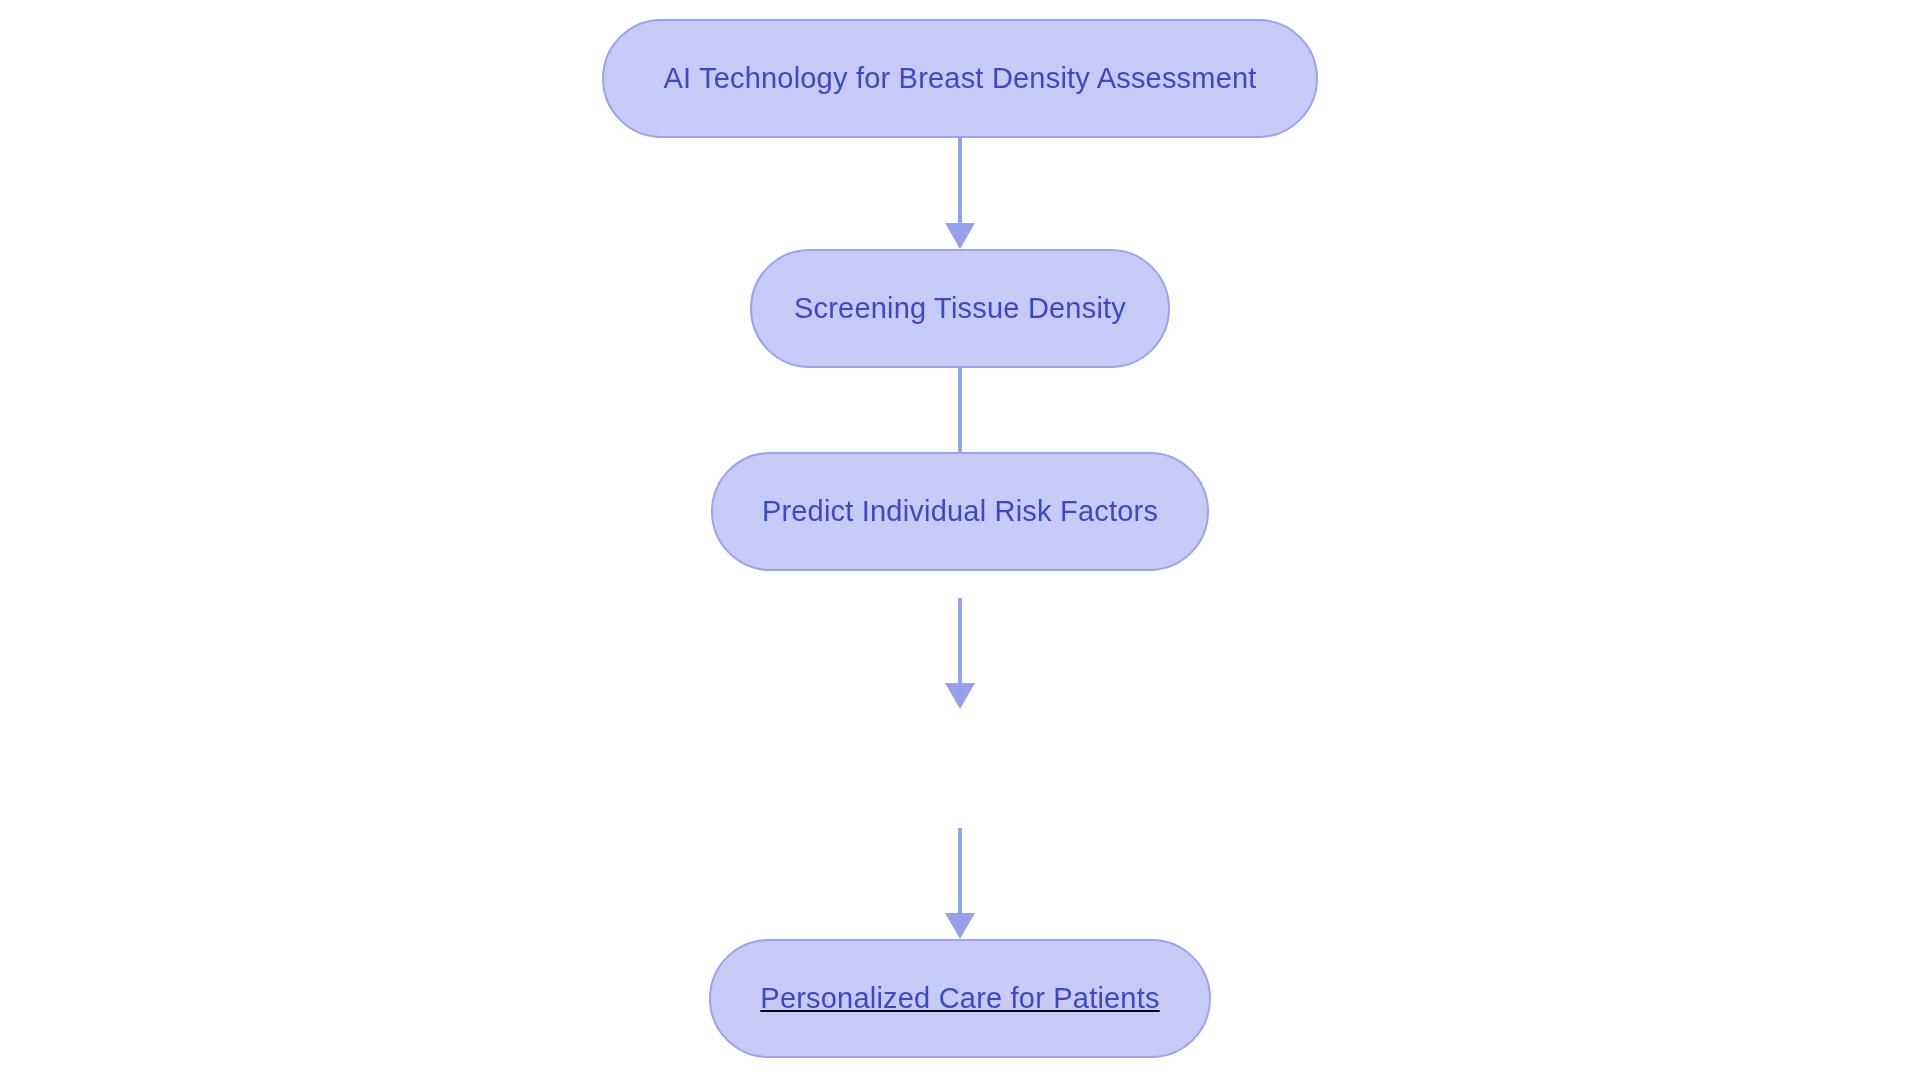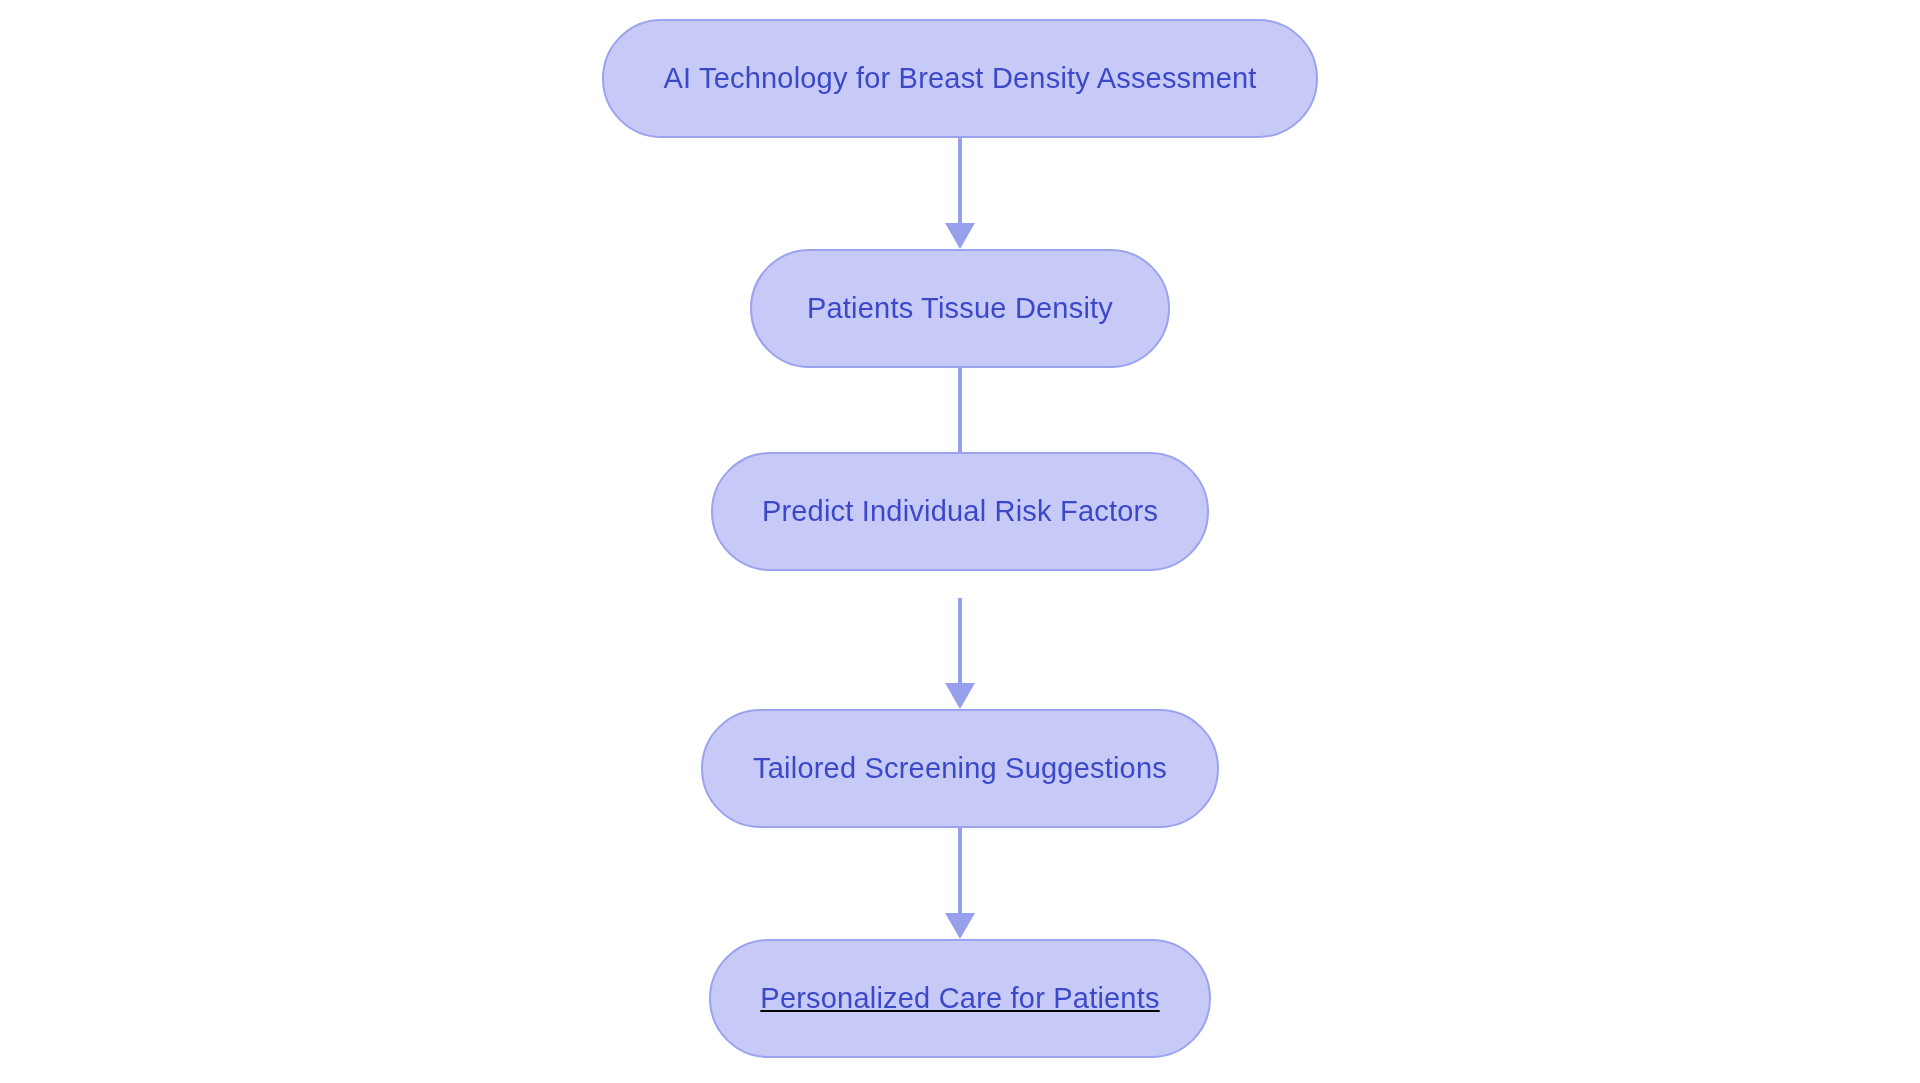--- a/index.html
+++ b/index.html
@@ -83,40 +83,37 @@
   <div class="node n1">
     <span class="node-label">AI Technology for Breast Density Assessment</span>
   </div>
 
   <div class="arrow a1">
     <div class="arrow-line"></div>
     <div class="arrow-head"></div>
   </div>
 
   <div class="node n2">
-    <span class="node-label">Patients Tissue Density</span>
+    <span class="node-label">Screening Tissue Density</span>
   </div>
 
   <div class="arrow a2">
     <div class="arrow-line"></div>
     <div class="arrow-head"></div>
   </div>
 
   <div class="node n3">
     <span class="node-label">Predict Individual Risk Factors</span>
   </div>
 
   <div class="arrow a3">
     <div class="arrow-line"></div>
     <div class="arrow-head"></div>
   </div>
 
-  <div class="node n4">
-    <span class="node-label">Tailored Screening Suggestions</span>
-  </div>
 
   <div class="arrow a4">
     <div class="arrow-line"></div>
     <div class="arrow-head"></div>
   </div>
 
   <div class="node n5">
     <span class="node-label">Personalized Care for Patients</span>
   </div>
 

